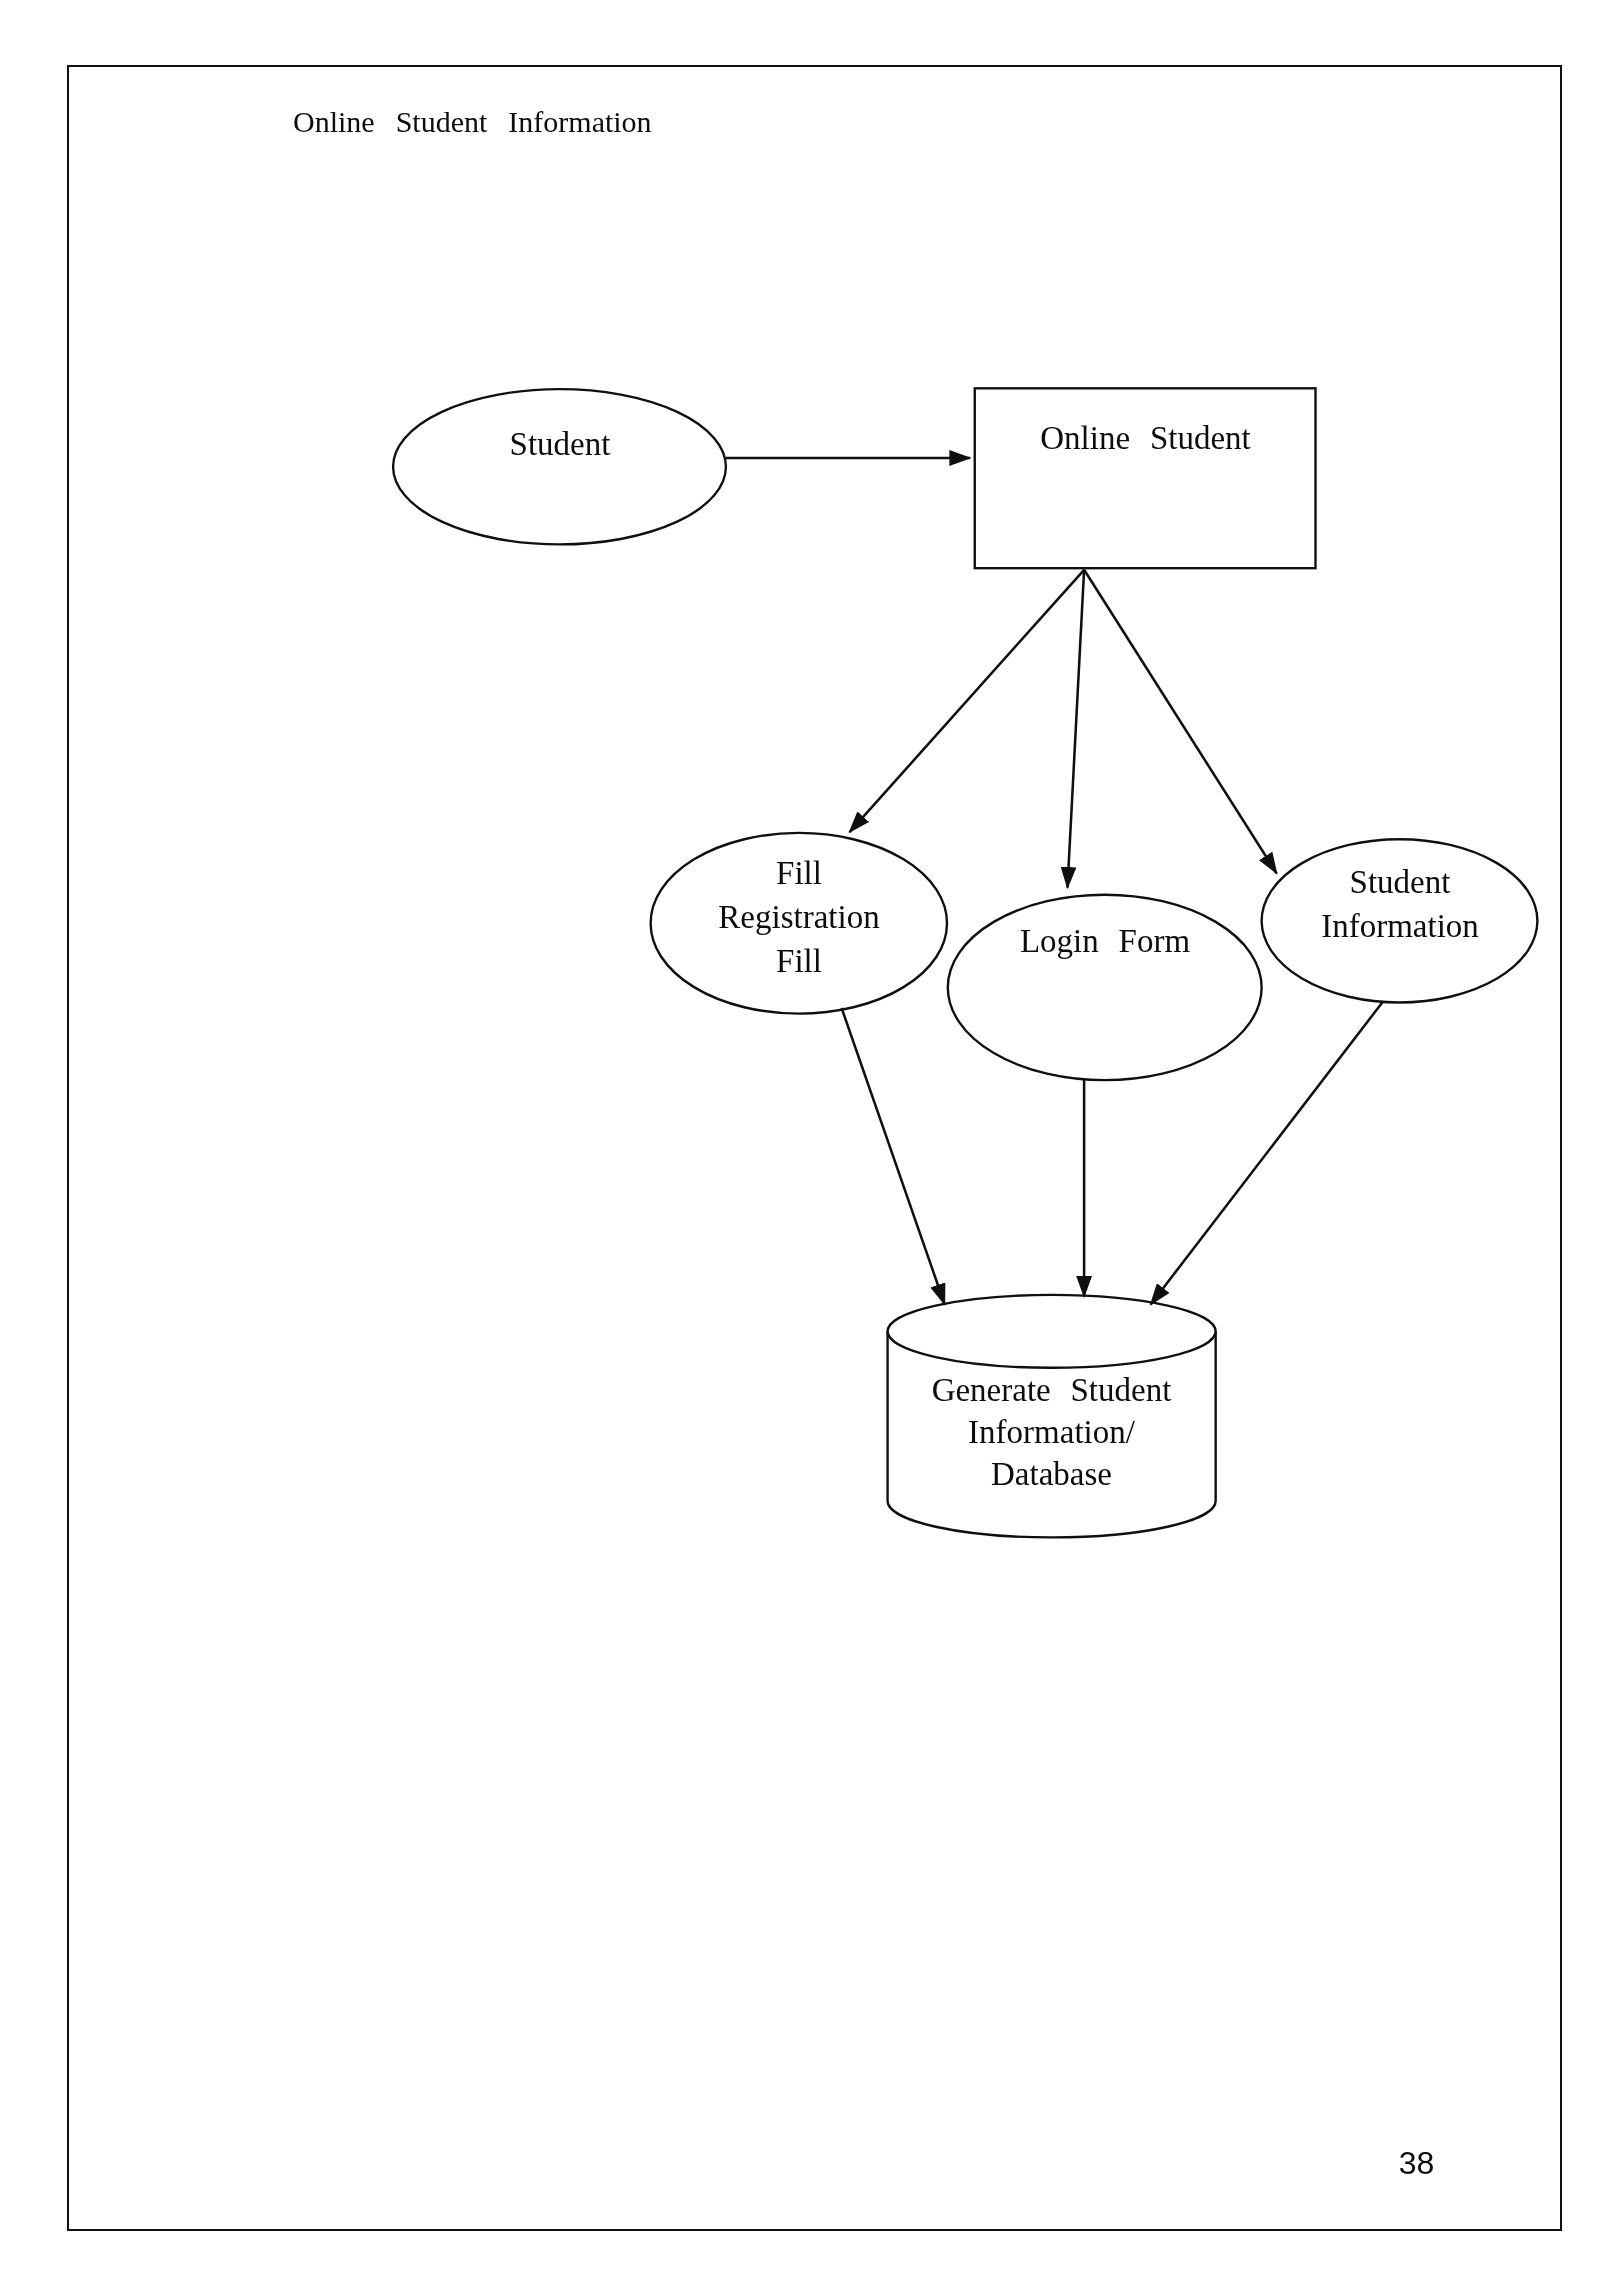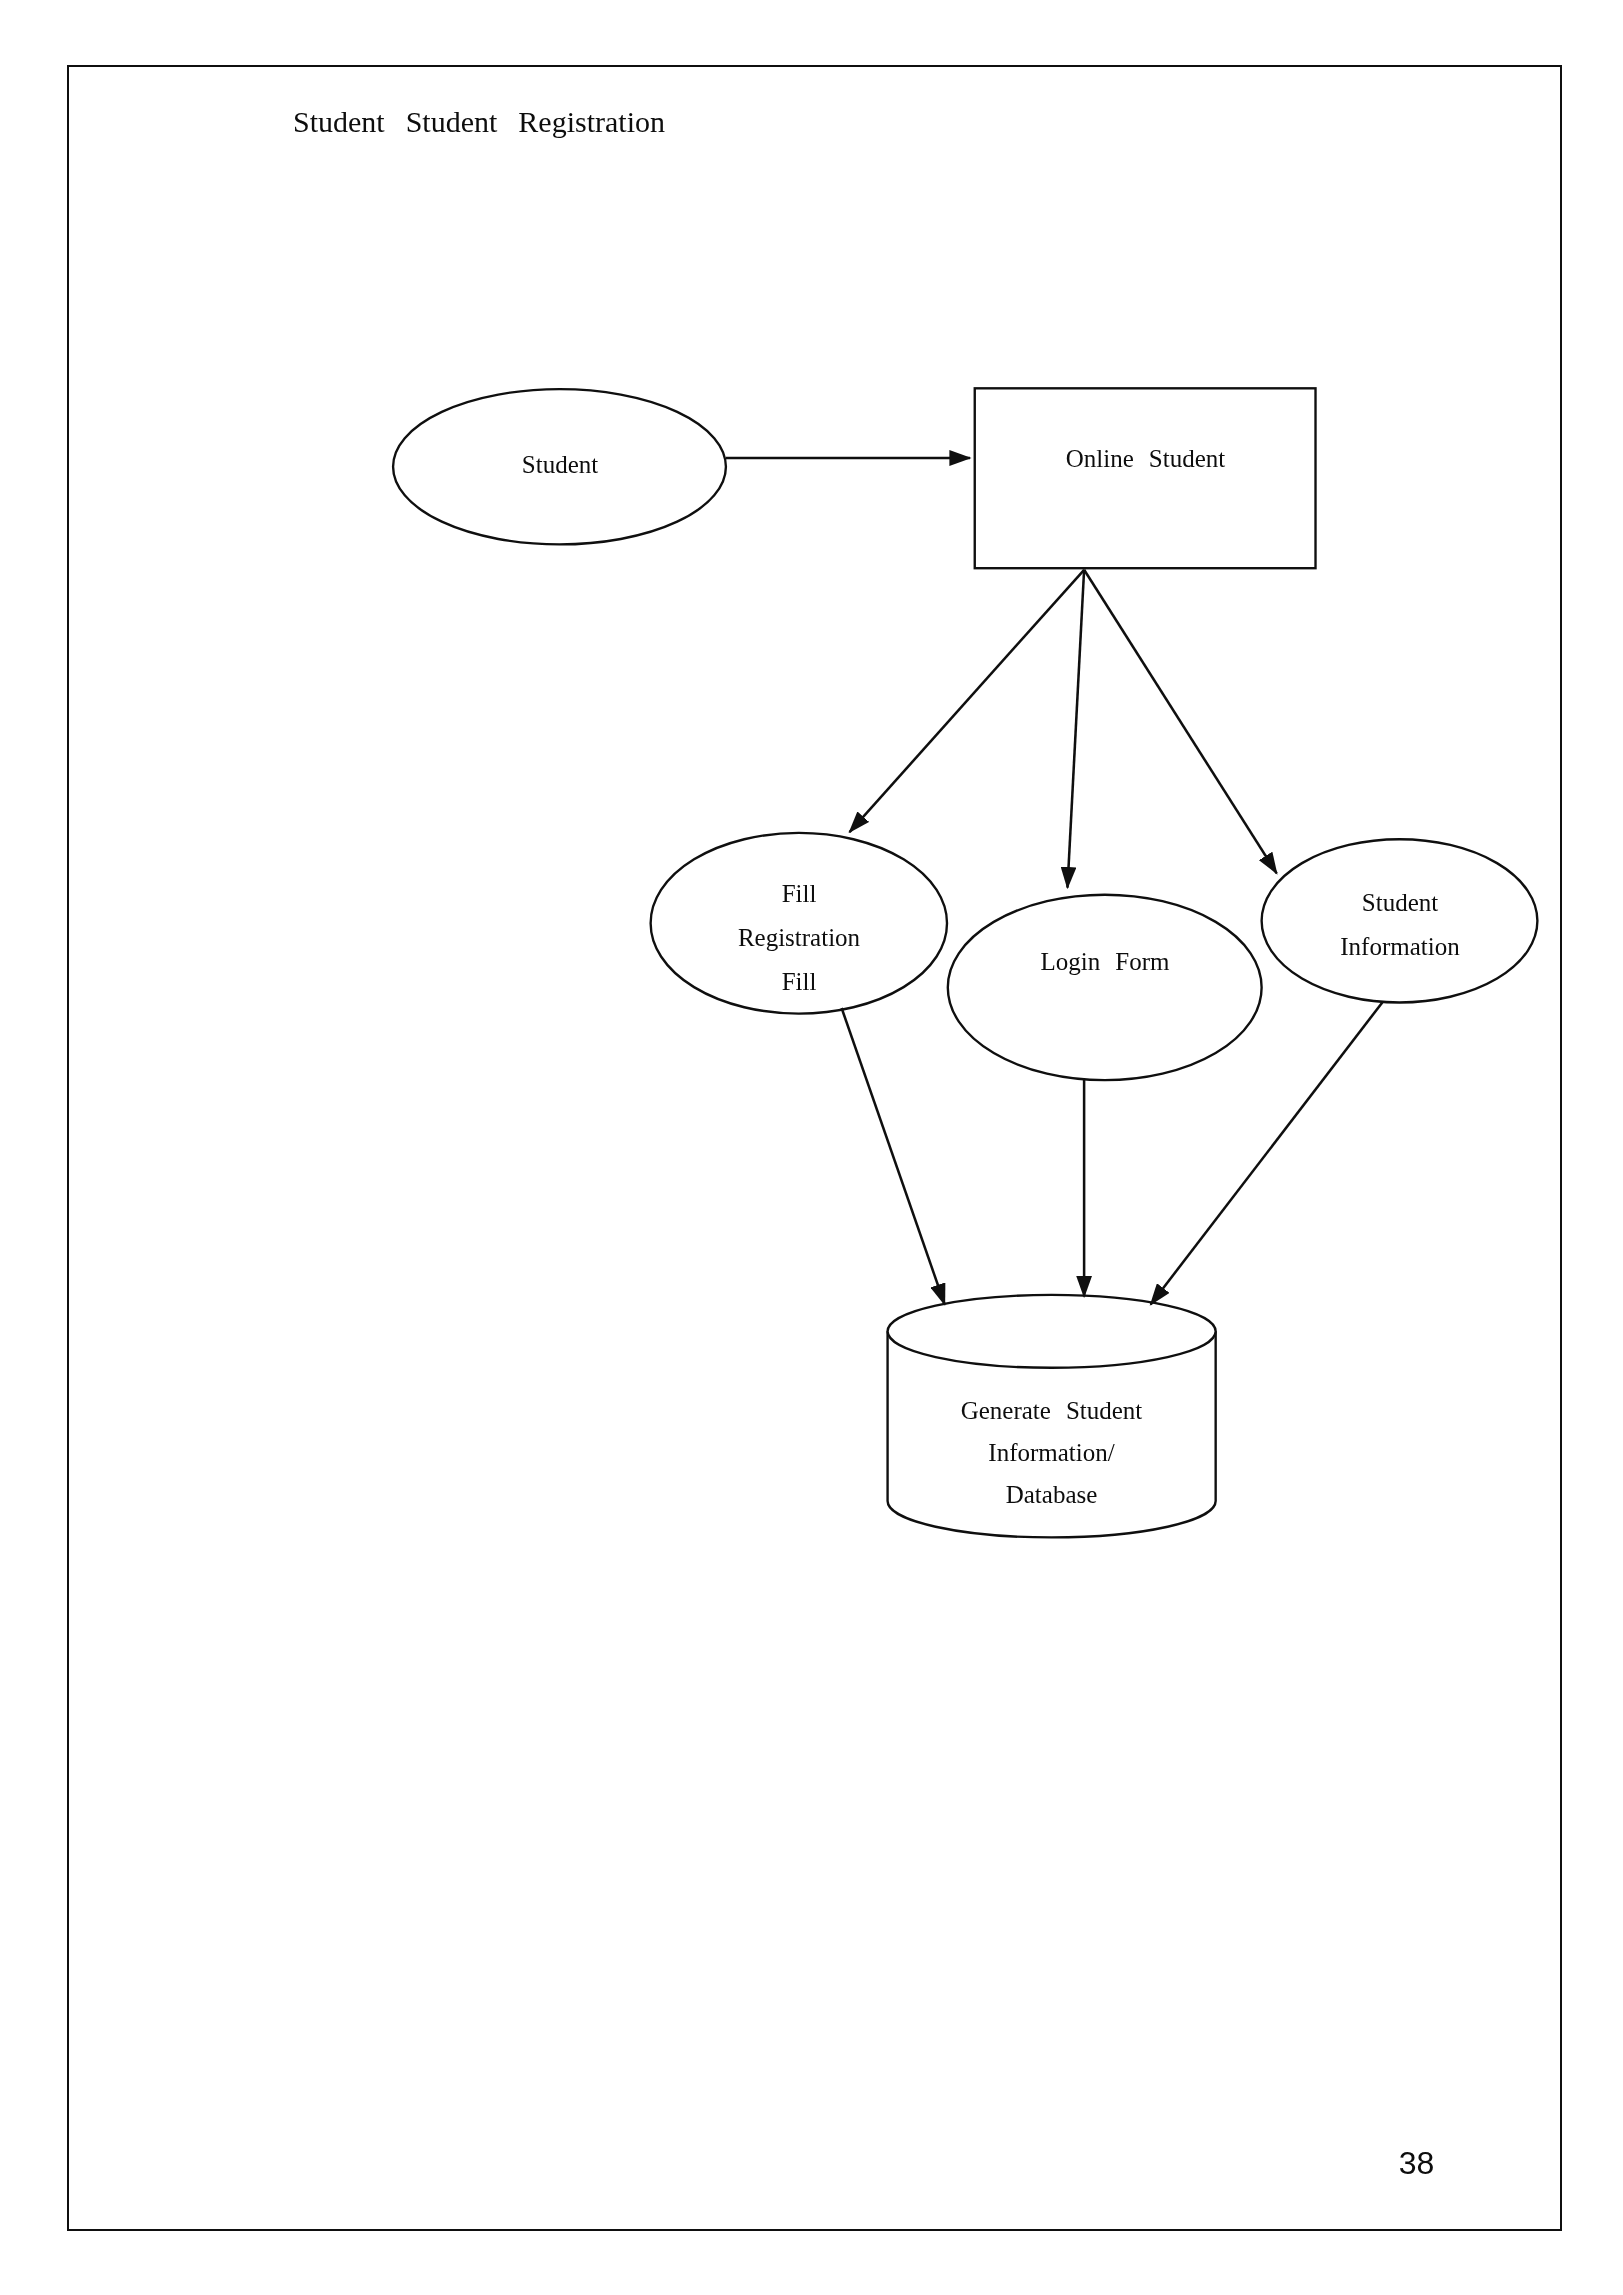--- a/index.html
+++ b/index.html
@@ -45,25 +45,24 @@
     white-space: nowrap;
   }
   .dfd-svg {
     position: absolute;
     left: 0;
     top: 0;
   }
   .node-label {
     position: absolute;
     text-align: center;
-    font-size: 25px;
+    font-size: 33px;
     line-height: 44px;
     word-spacing: 0.35em;
     white-space: nowrap;
-    margin-top: 21px;
   }
   .lbl-student      { left: 441px;  top: 422px;  width: 238px; }
   .lbl-system       { left: 975px; top: 414px;  width: 341px; line-height: 48px; }
   .lbl-fill         { left: 680px;  top: 851px; width: 238px; }
   .lbl-login        { left: 978px; top: 919px; width: 254px; }
   .lbl-info         { left: 1273px; top: 860px; width: 254px; }
   .lbl-database     { left: 893px; top: 1369px; width: 317px; line-height: 42px; }
   .page-number {
     position: absolute;
     left: 1383px;
@@ -85,21 +84,21 @@
     fill: none;
   }
 </style>
 </head>
 <body>
 
 <div class="page">
 
   <div class="page-border"></div>
 
-  <div class="doc-header">Student Student Registration</div>
+  <div class="doc-header">Online Student Information</div>
 
 
   <svg class="dfd-svg" width="1623" height="2295" viewBox="0 0 2048 2896" xmlns="http://www.w3.org/2000/svg">
     <defs>
       <marker id="ah" markerUnits="userSpaceOnUse" markerWidth="28" markerHeight="20" refX="26" refY="10" orient="auto">
         <path d="M0,0 L28,10 L0,20 Z" fill="#0f0f0f"></path>
       </marker>
     </defs>
 
     <ellipse class="shape" cx="706" cy="589" rx="210" ry="98"></ellipse>

